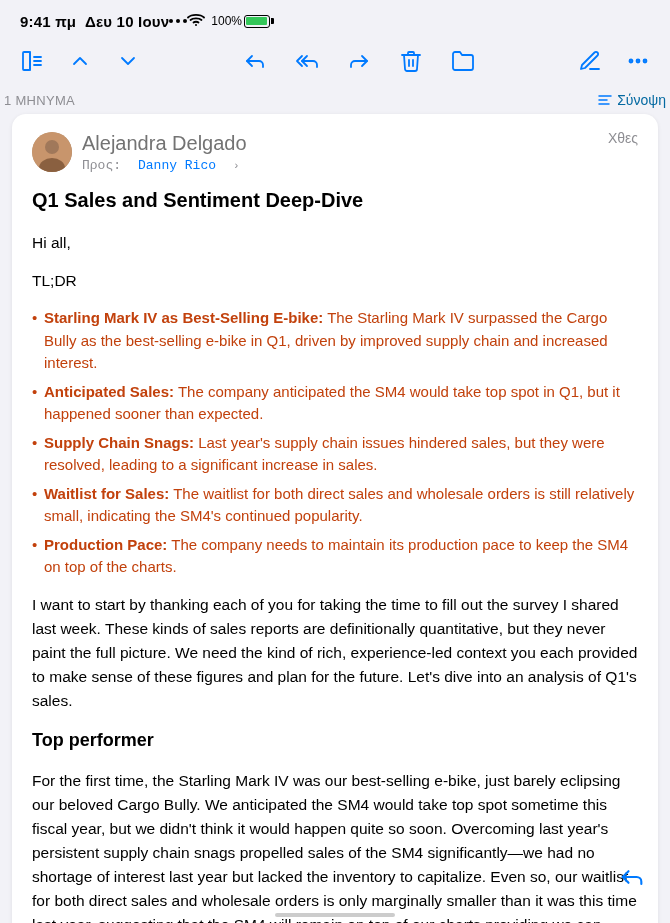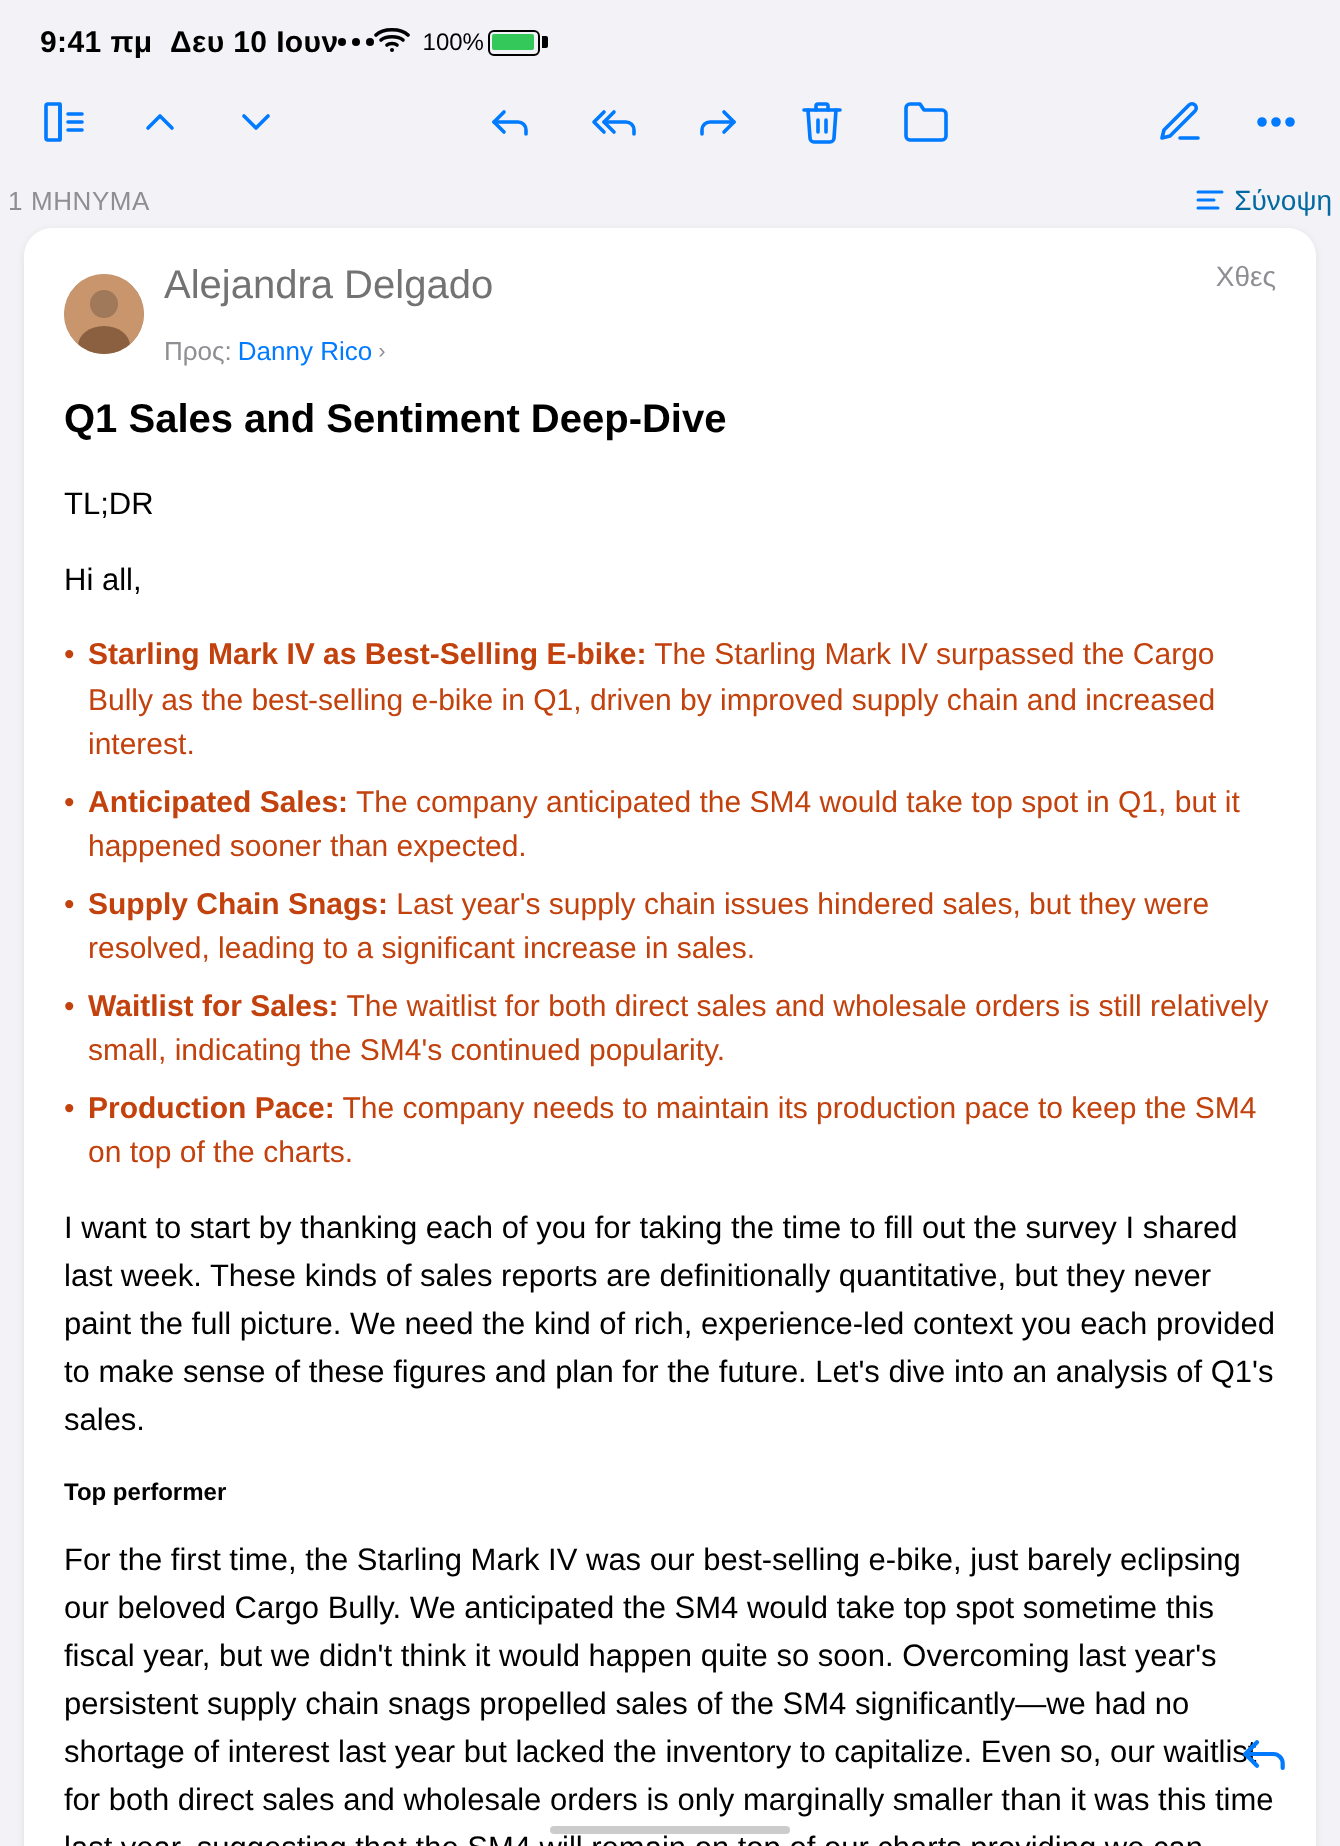--- a/index.html
+++ b/index.html
@@ -180,22 +180,23 @@
       font-size: 20px;
       font-weight: 400;
       color: #737373;
       line-height: 1.3;
     }
     .sender-to {
       font-size: 13px;
       color: #8e8e93;
       display: flex;
       align-items: center;
-      gap: 3px;
-      margin-top: 12px;
+      gap: 17px;
+      margin-top: 2px;
+      font-family: Liberation Mono, monospace;
     }
     .sender-to .to-name {
       color: #007aff;
     }
     .chevron-right {
       font-size: 11px;
       color: #8e8e93;
     }
     .email-time {
       font-size: 14px;
@@ -228,21 +229,21 @@
       font-size: 15px;
       line-height: 1.5;
       color: #c2410c;
     }
     .bullet-item::before {
       content: '•';
       position: absolute;
       left: 0;
     }
     .section-heading {
-      font-size: 12px;
+      font-size: 18px;
       font-weight: 600;
       color: #000;
       margin-bottom: 10px;
     }
 
     
     .bottom-bar {
       position: absolute;
       bottom: 28px;
       right: 20px;
@@ -400,22 +401,22 @@
           <span class="to-name">Danny Rico</span>
           <span class="chevron-right">›</span>
         </div>
       </div>
     </div>
     <span class="email-time">Χθες</span>
   </div>
 
   <div class="email-body">
     <div class="email-subject">Q1 Sales and Sentiment Deep-Dive</div>
+    <p>Hi all,</p>
     <p>TL;DR</p>
-    <p>Hi all,</p>
     <div class="bullet-list">
       <div class="bullet-item"><strong>Starling Mark IV as Best-Selling E-bike:</strong> The Starling Mark IV surpassed the Cargo Bully as the best-selling e-bike in Q1, driven by improved supply chain and increased interest.</div>
       <div class="bullet-item"><strong>Anticipated Sales:</strong> The company anticipated the SM4 would take top spot in Q1, but it happened sooner than expected.</div>
       <div class="bullet-item"><strong>Supply Chain Snags:</strong> Last year's supply chain issues hindered sales, but they were resolved, leading to a significant increase in sales.</div>
       <div class="bullet-item"><strong>Waitlist for Sales:</strong> The waitlist for both direct sales and wholesale orders is still relatively small, indicating the SM4's continued popularity.</div>
       <div class="bullet-item"><strong>Production Pace:</strong> The company needs to maintain its production pace to keep the SM4 on top of the charts.</div>
     </div>
     <p>I want to start by thanking each of you for taking the time to fill out the survey I shared last week. These kinds of sales reports are definitionally quantitative, but they never paint the full picture. We need the kind of rich, experience-led context you each provided to make sense of these figures and plan for the future. Let's dive into an analysis of Q1's sales.</p>
     <p class="section-heading">Top performer</p>
     <p>For the first time, the Starling Mark IV was our best-selling e-bike, just barely eclipsing our beloved Cargo Bully. We anticipated the SM4 would take top spot sometime this fiscal year, but we didn't think it would happen quite so soon. Overcoming last year's persistent supply chain snags propelled sales of the SM4 significantly—we had no shortage of interest last year but lacked the inventory to capitalize. Even so, our waitlist for both direct sales and wholesale orders is only marginally smaller than it was this time last year, suggesting that the SM4 will remain on top of our charts providing we can maintain our pace of production.</p>

